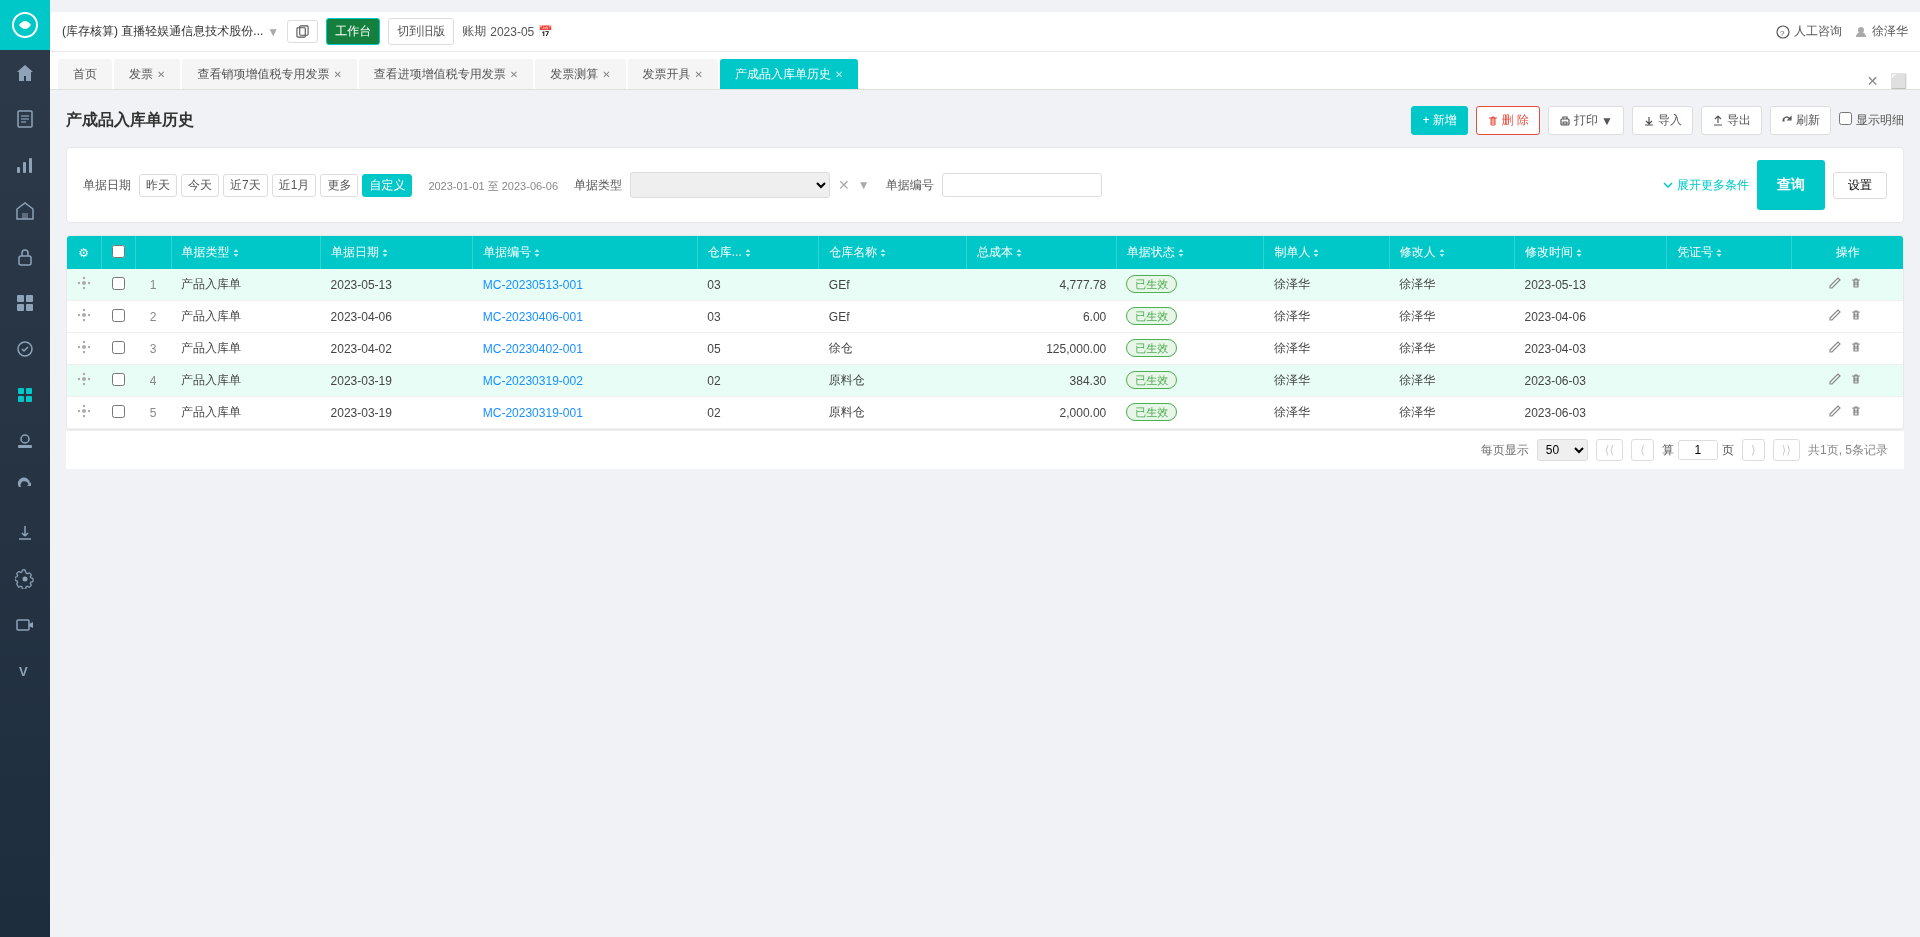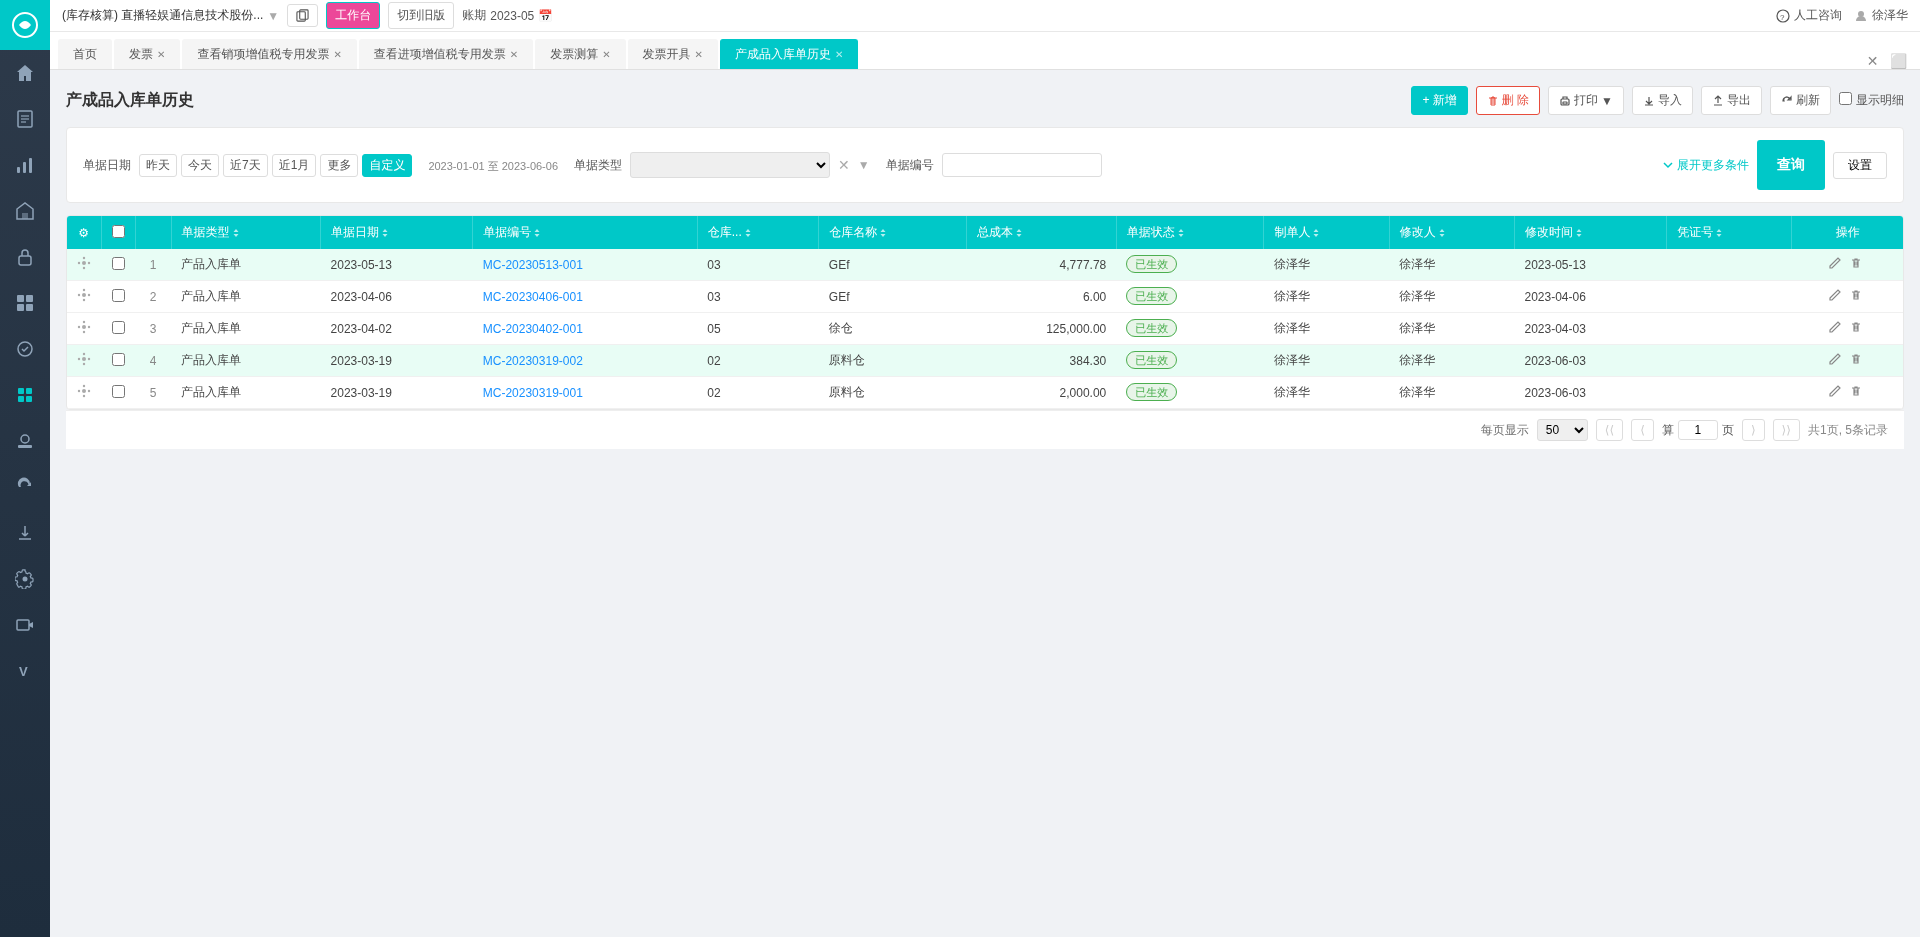--- a/index.html
+++ b/index.html
@@ -10,24 +10,24 @@
     .sidebar-logo { width: 50px; height: 50px; background: #00c8c8; display: flex; align-items: center; justify-content: center; }
     .sidebar-logo svg { width: 28px; height: 28px; }
     .sidebar-item { width: 50px; height: 46px; display: flex; align-items: center; justify-content: center; cursor: pointer; color: #8fa3b8; }
     .sidebar-item:hover, .sidebar-item.active { color: #00c8c8; }
     .sidebar-item svg { width: 20px; height: 20px; }
 
     
     .main { flex: 1; display: flex; flex-direction: column; overflow: hidden; }
 
     
-    .topbar { height: 32px; background: #fff; display: flex; align-items: center; padding: 0 12px; border-bottom: 1px solid #e8e8e8; gap: 8px; }
+    .topbar { height: 40px; background: #fff; display: flex; align-items: center; padding: 0 12px; border-bottom: 1px solid #e8e8e8; gap: 8px; margin-top: 12px; }
     .topbar-title { font-size: 12px; color: #333; display: flex; align-items: center; gap: 4px; max-width: 260px; overflow: hidden; text-overflow: ellipsis; white-space: nowrap; }
     .topbar-btn { padding: 4px 8px; border-radius: 3px; border: 1px solid #ddd; background: #fff; cursor: pointer; font-size: 12px; color: #555; display: flex; align-items: center; gap: 3px; }
-    .topbar-btn.primary { background: #ec4899; color: #fff; border-color: #00c8c8; }
+    .topbar-btn.primary { background: #15803d; color: #fff; border-color: #00c8c8; }
     .topbar-btn.outline { background: #fff; color: #555; }
     .topbar-period { font-size: 12px; color: #555; display: flex; align-items: center; gap: 4px; }
     .topbar-right { margin-left: auto; display: flex; align-items: center; gap: 12px; }
     .topbar-user { display: flex; align-items: center; gap: 4px; font-size: 12px; color: #555; }
 
     
     .tabbar { height: 38px; background: #fff; display: flex; align-items: flex-end; padding-left: 8px; border-bottom: 1px solid #e0e0e0; }
     .tab { padding: 6px 14px; font-size: 12px; color: #555; cursor: pointer; border: 1px solid transparent; border-bottom: none; display: flex; align-items: center; gap: 4px; background: #f5f5f5; margin-right: 2px; border-radius: 3px 3px 0 0; }
     .tab.active { background: #00c8c8; color: #fff; border-color: #00c8c8; }
     .tab-close { font-size: 10px; color: inherit; opacity: 0.7; cursor: pointer; }

